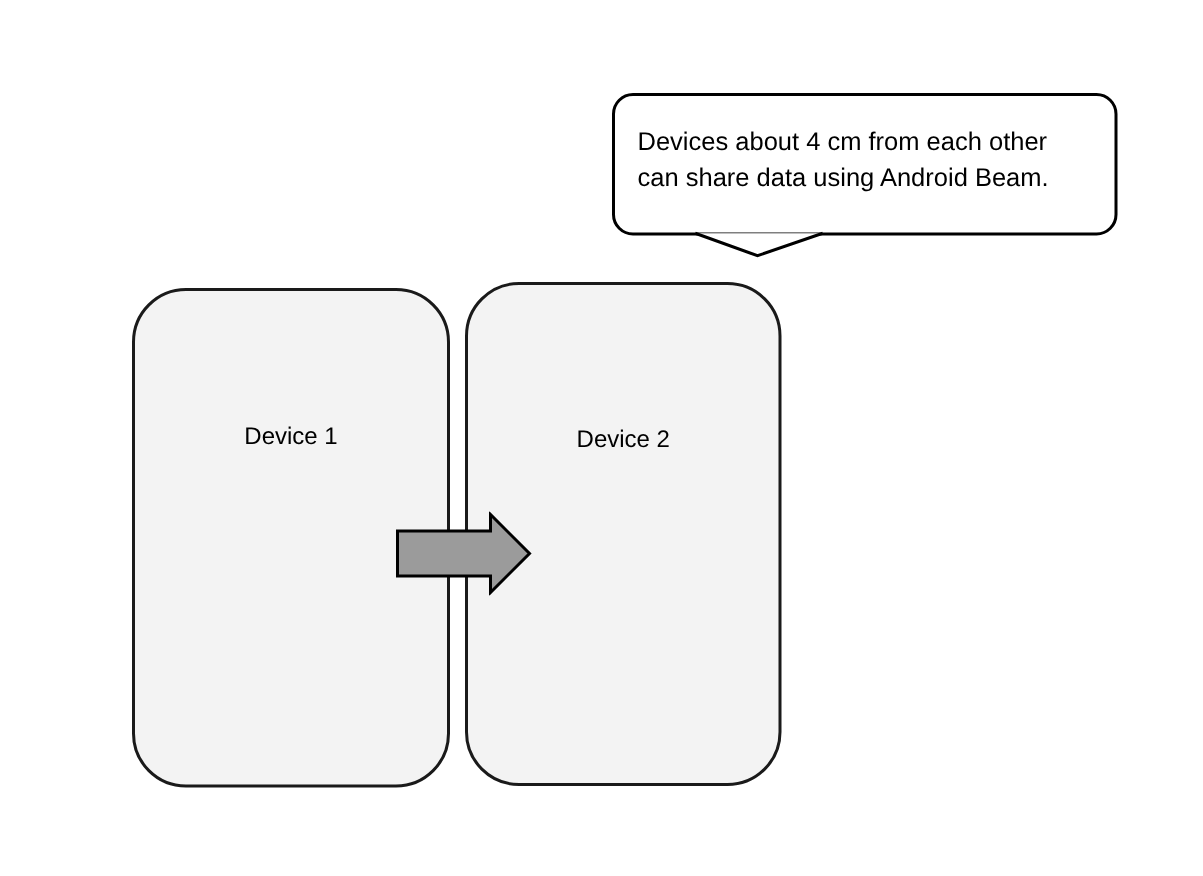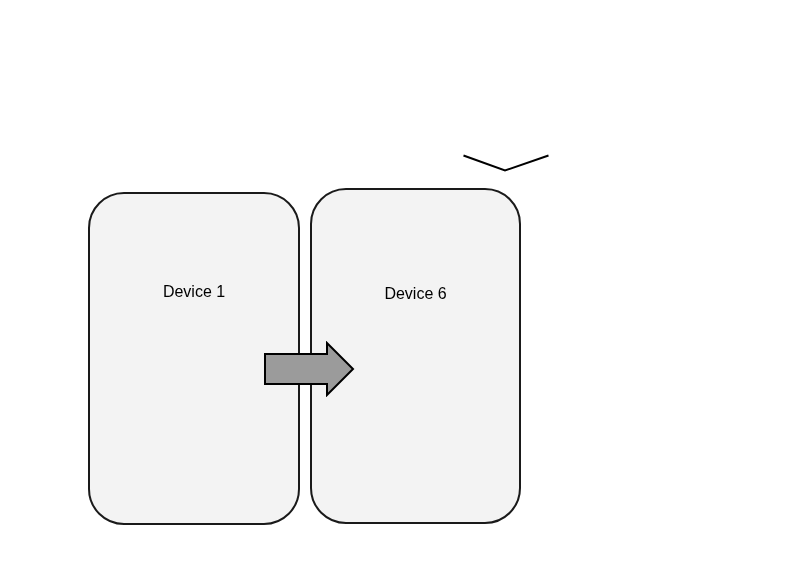--- a/index.html
+++ b/index.html
@@ -98,29 +98,35 @@
     stroke: var(--arrow-border, #000000);
     stroke-width: 2;
     stroke-linejoin: miter;
   }
 </style>
 </head>
 <body>
 
 <div class="canvas">
 
+  <div class="callout">
+    <div class="callout-text">
+      <div>Devices about 4 cm from each other</div>
+      <div>can share data using Android Beam.</div>
+    </div>
+  </div>
   <svg class="callout-tail" viewBox="0 0 88 19" aria-hidden="true">
     <path class="tail-path" d="M1.5,1.5 L43,16.5 L86.5,1.5"></path>
   </svg>
 
   <div class="device device-1">
     <div class="device-label">Device 1</div>
   </div>
 
   <div class="device device-2">
-    <div class="device-label">Device 6</div>
+    <div class="device-label">Device 2</div>
   </div>
 
   <svg class="beam-arrow" viewBox="0 0 92 56" aria-hidden="true">
     <polygon class="arrow-poly" points="2,13 64,13 64,2 90,28 64,54 64,43 2,43"></polygon>
   </svg>
 
 </div>
 
 </body></html>

